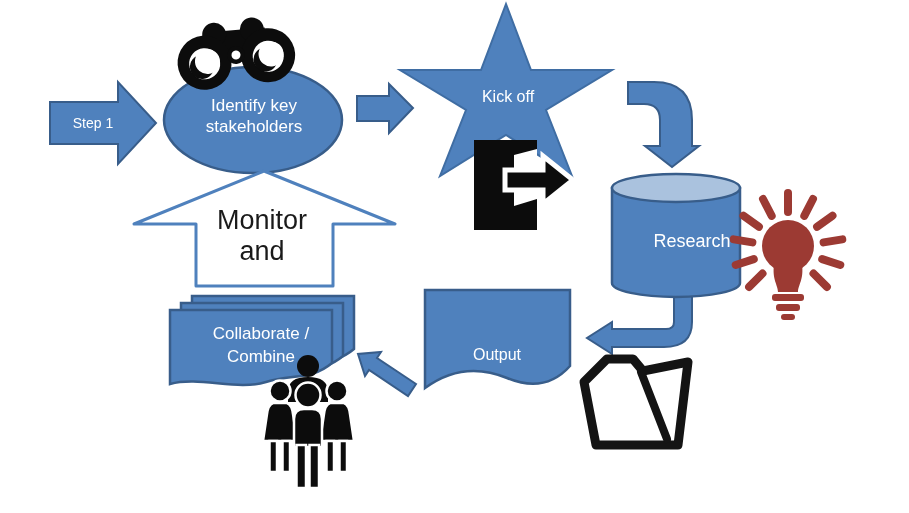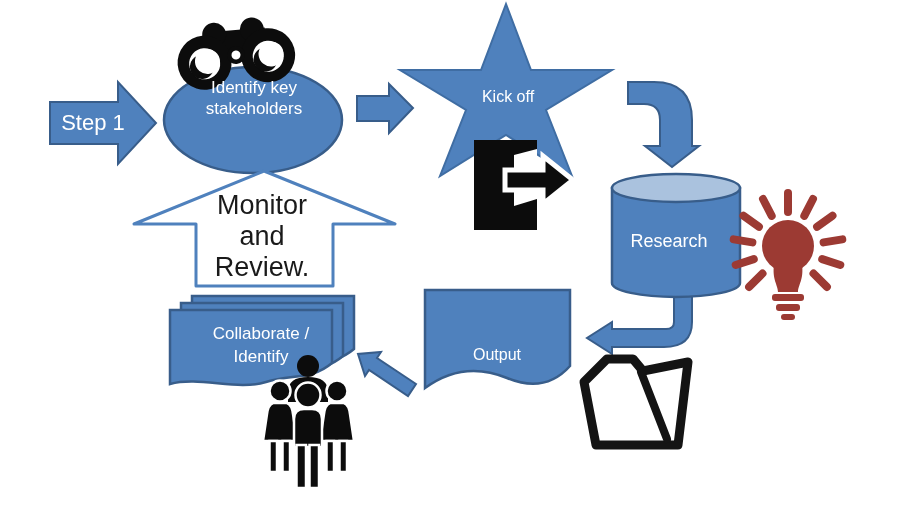--- a/index.html
+++ b/index.html
@@ -5,24 +5,24 @@
   html,body { margin:0; padding:0; background:#ffffff; }
   .canvas {
     position:relative; width:909px; height:513px; background:#ffffff;
     font-family:"Liberation Sans", sans-serif; overflow:hidden;
   }
   .canvas svg { position:absolute; left:0; top:0; }
   .lbl {
     position:absolute; transform:translate(-50%,-50%);
     color:#ffffff; text-align:center; white-space:nowrap; line-height:1.2;
   }
-  .lbl-step1      { left:93px;  top:123px; font-size:22px; }
-  .lbl-identify   { left:254px; top:98px; font-size:17px; line-height:21px; }
+  .lbl-step1      { left:93px;  top:123px; font-size:14px; }
+  .lbl-identify   { left:254px; top:116px; font-size:17px; line-height:21px; }
   .lbl-kickoff    { left:508px; top:97px;  font-size:16px; }
-  .lbl-research   { left:669px; top:242px; font-size:18px; }
+  .lbl-research   { left:692px; top:242px; font-size:18px; }
   .lbl-output     { left:497px; top:355px; font-size:16px; }
   .lbl-collab     { left:261px; top:345px; font-size:17px; line-height:23px;text-align:center; }
   .lbl-monitor    { left:262px; top:236px; font-size:27px; line-height:31px; color:#1a1a1a; }
 </style>
 </head>
 <body>
 
 <div class="canvas">
 
   <svg width="909" height="513" viewBox="0 0 909 513">
@@ -132,22 +132,21 @@
   </div>
 
   <div class="lbl lbl-kickoff">Kick off</div>
 
   <div class="lbl lbl-research">Research</div>
 
   <div class="lbl lbl-output">Output</div>
 
   <div class="lbl lbl-collab">
     <div>Collaborate /</div>
-    <div>Identify</div>
+    <div>Combine</div>
   </div>
 
   <div class="lbl lbl-monitor">
     <div>Monitor</div>
     <div>and</div>
-    <div>Review.</div>
   </div>
 
 </div>
 
 </body></html>

